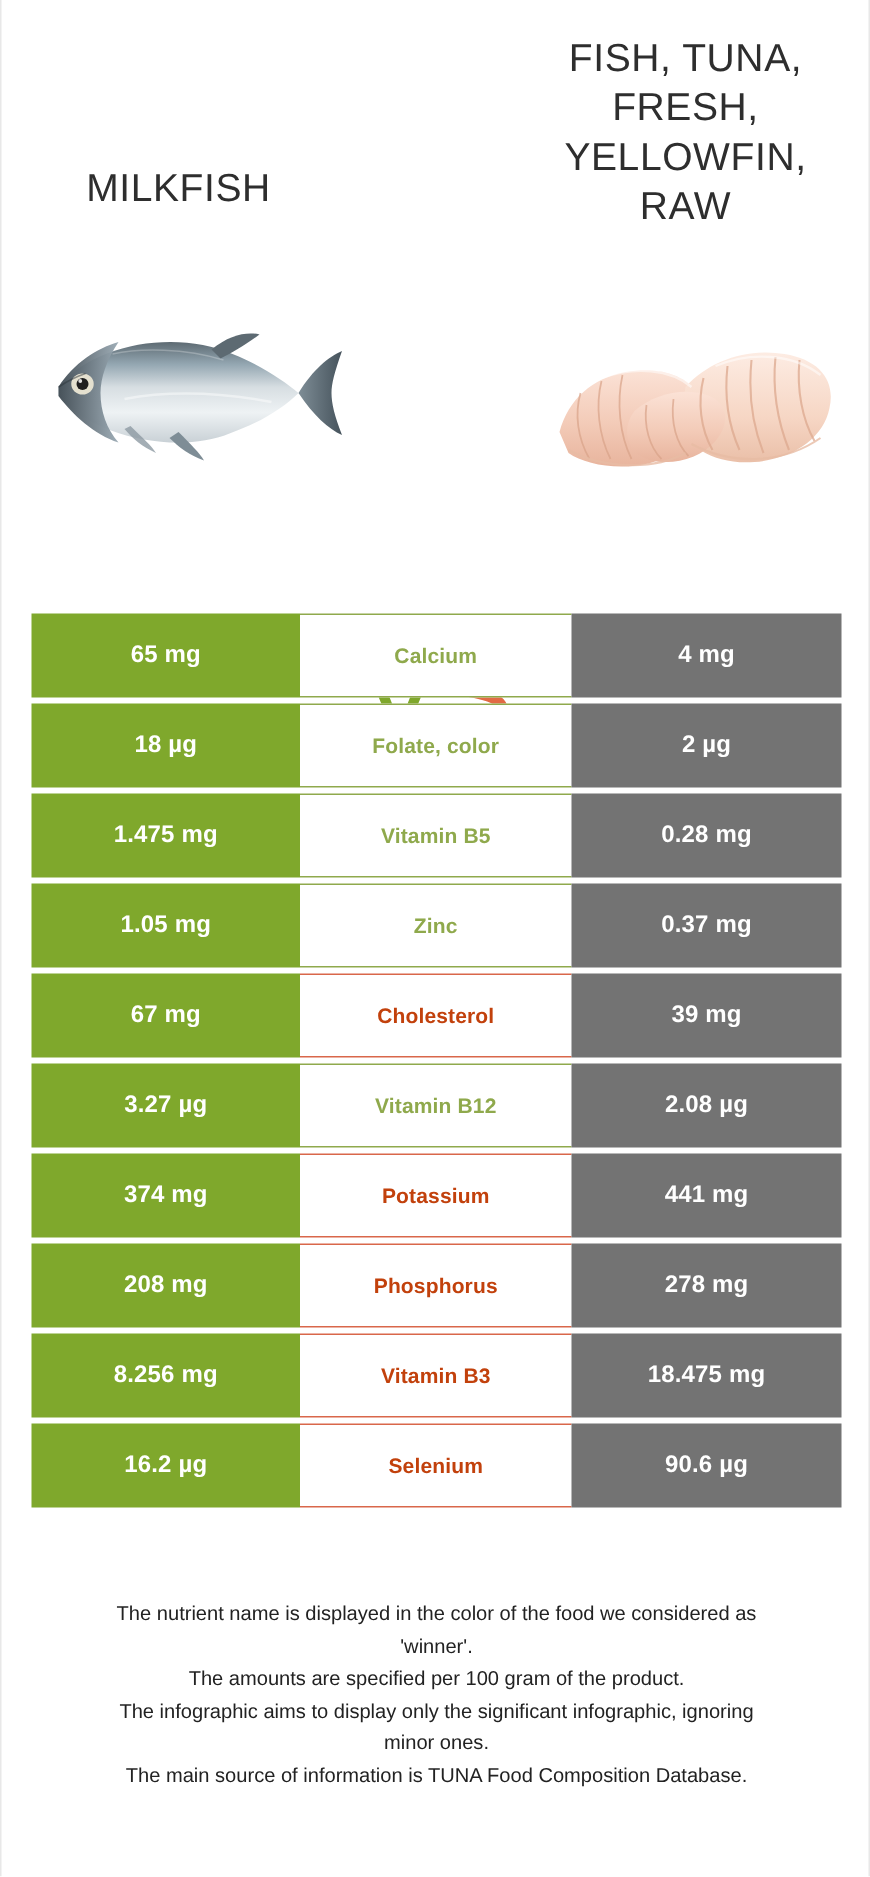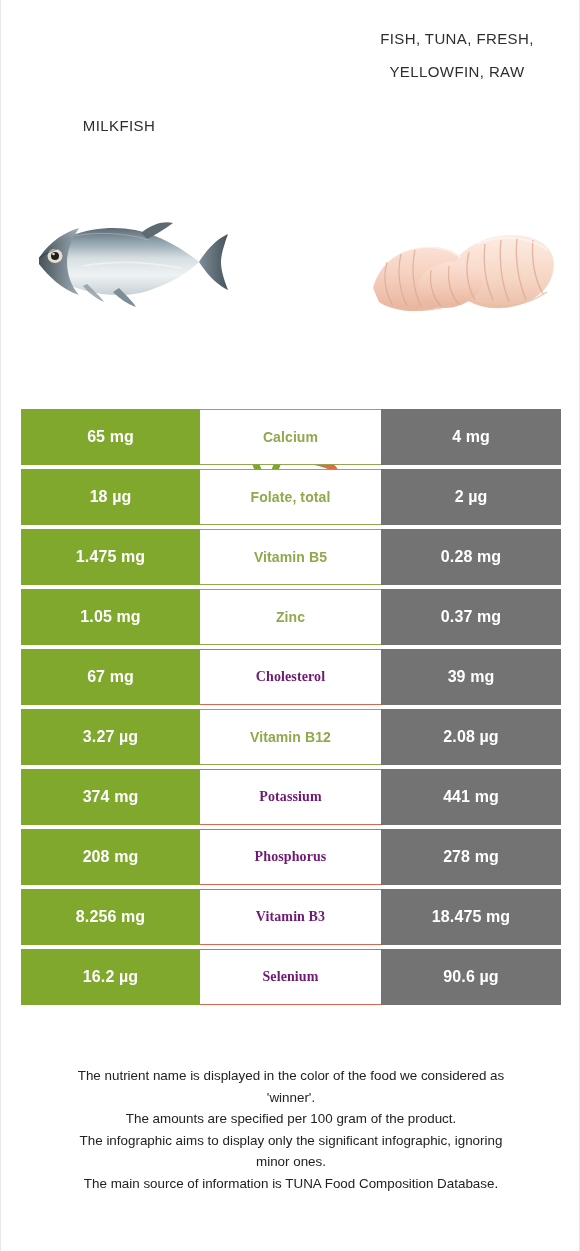--- a/index.html
+++ b/index.html
@@ -30,21 +30,21 @@
     position: absolute;
     top: 0;
     left: 0;
     width: 580px;
     height: 200px;
   }
   .title {
     position: absolute;
     color: #2e2e2e;
     font-weight: 400;
-    font-size: 15px;
+    font-size: 26px;
     letter-spacing: 0.4px;
     line-height: 33px;
     text-align: center;
   }
   .title-left {
     left: 20px;
     width: 196px;
     bottom: 58px;
   }
   .title-right {
@@ -123,24 +123,23 @@
     background: #ffffff;
     font-weight: 700;
     font-size: 14px;
   }
   .cell-mid.win-green {
     color: #8FA94C;
     border-top: 1px solid #8FA94C;
     border-bottom: 1px solid #8FA94C;
   }
   .cell-mid.win-orange {
-    color: #701a75;
+    color: #c2410c;
     border-top: 1px solid #D9674A;
     border-bottom: 1px solid #D9674A;
-    font-family: Liberation Serif, serif;
   }
 
   
   .footer {
     position: absolute;
     left: 30px;
     top: 1065px;
     width: 520px;
     text-align: center;
     color: #222222;
@@ -240,21 +239,21 @@
   </div>
 
   <div class="table">
       <div class="row">
         <div class="cell cell-left">65 mg</div>
         <div class="cell cell-mid win-green">Calcium</div>
         <div class="cell cell-right">4 mg</div>
       </div>
       <div class="row">
         <div class="cell cell-left">18 µg</div>
-        <div class="cell cell-mid win-green">Folate, total</div>
+        <div class="cell cell-mid win-green">Folate, color</div>
         <div class="cell cell-right">2 µg</div>
       </div>
       <div class="row">
         <div class="cell cell-left">1.475 mg</div>
         <div class="cell cell-mid win-green">Vitamin B5</div>
         <div class="cell cell-right">0.28 mg</div>
       </div>
       <div class="row">
         <div class="cell cell-left">1.05 mg</div>
         <div class="cell cell-mid win-green">Zinc</div>

